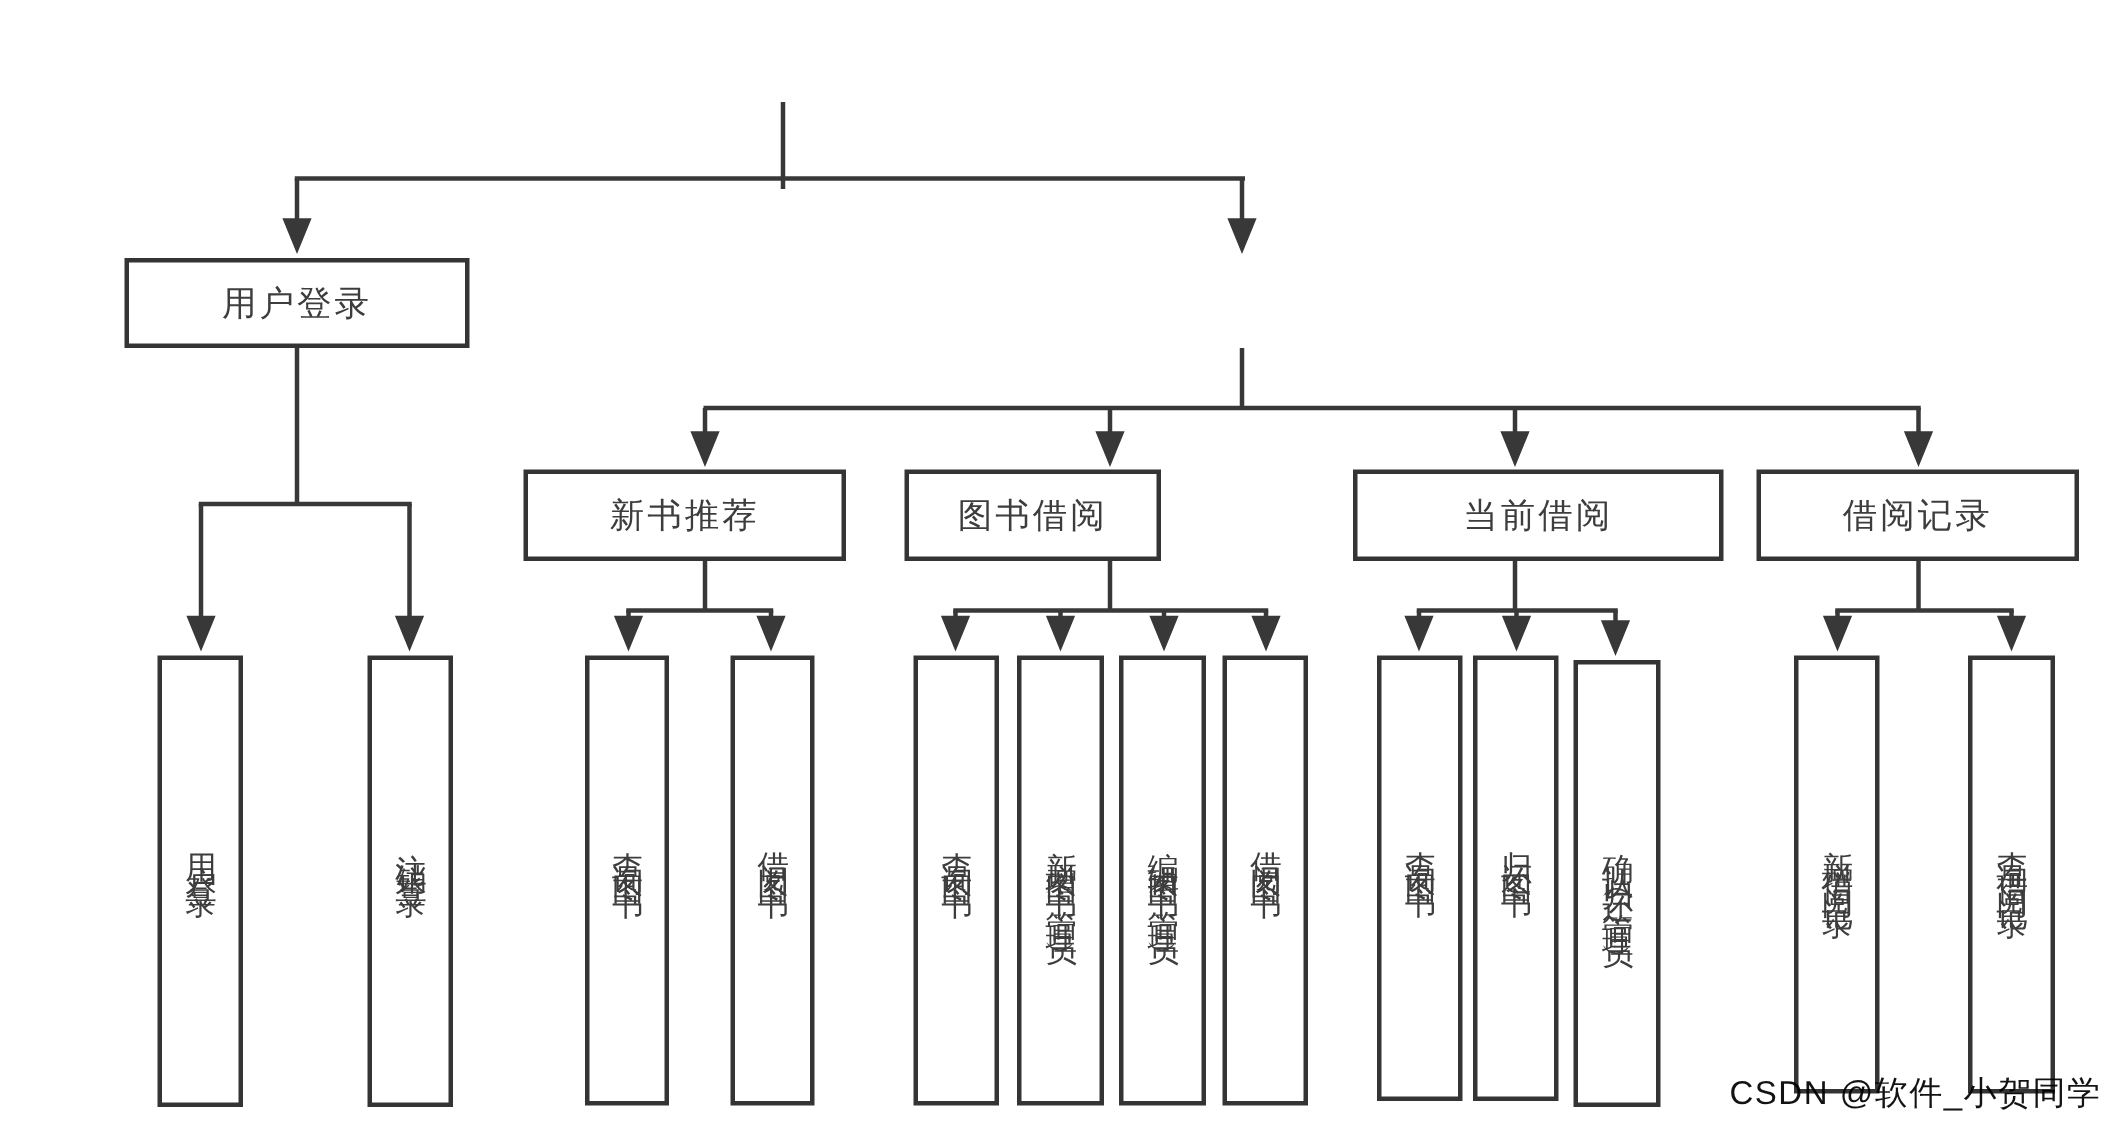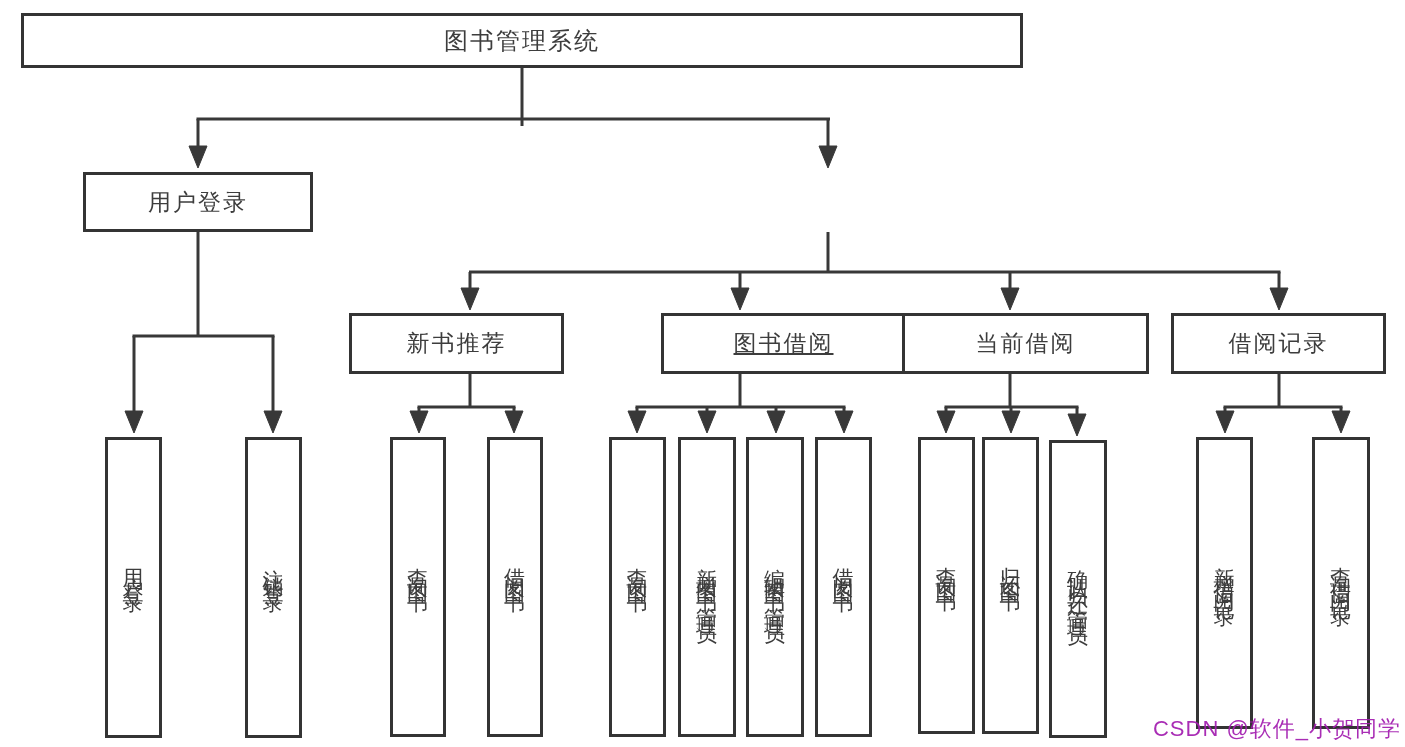--- a/index.html
+++ b/index.html
@@ -33,21 +33,21 @@
     font-size:21px;
     letter-spacing:8px;
     line-height:1;
   }
   .vbox.short span{margin-bottom:40px;}
   .vbox.mid span{margin-bottom:18px;}
   .watermark{
     position:absolute;
     right:4px;bottom:3px;
     font-size:22px;
-    color:#a21caf;
+    color:#000000;
     opacity:0.92;
     letter-spacing:1px;
     white-space:nowrap;
     z-index:5;
   }
 </style>
 </head>
 <body>
 
 <div class="stage">
@@ -108,32 +108,29 @@
     <polygon points="1068,414 1086,414 1077,436"></polygon>
 
     <line x1="1279" y1="374" x2="1279" y2="408"></line>
     <line x1="1223.5" y1="407" x2="1342.5" y2="407"></line>
     <line x1="1225" y1="407" x2="1225" y2="415"></line>
     <polygon points="1216,411 1234,411 1225,433"></polygon>
     <line x1="1341" y1="407" x2="1341" y2="415"></line>
     <polygon points="1332,411 1350,411 1341,433"></polygon>
   </svg>
 
-  <div class="box hbox root" style="left:21px;top:13px;width:1002px;height:55px;">
-    <span>图书管理系统</span>
-  </div>
 
   <div class="box hbox" style="left:83px;top:172px;width:230px;height:60px;">
     <span>用户登录</span>
   </div>
 
   <div class="box hbox" style="left:349px;top:313px;width:215px;height:61px;">
     <span>新书推荐</span>
   </div>
-  <div class="box hbox" style="left:661px;top:313px;width:245px;height:61px;text-decoration:underline;">
+  <div class="box hbox" style="left:603px;top:313px;width:171px;height:61px;">
     <span>图书借阅</span>
   </div>
   <div class="box hbox" style="left:902px;top:313px;width:247px;height:61px;">
     <span>当前借阅</span>
   </div>
   <div class="box hbox" style="left:1171px;top:313px;width:215px;height:61px;">
     <span>借阅记录</span>
   </div>
 
   <div class="box vbox short" style="left:105px;top:437px;width:57px;height:301px;">

